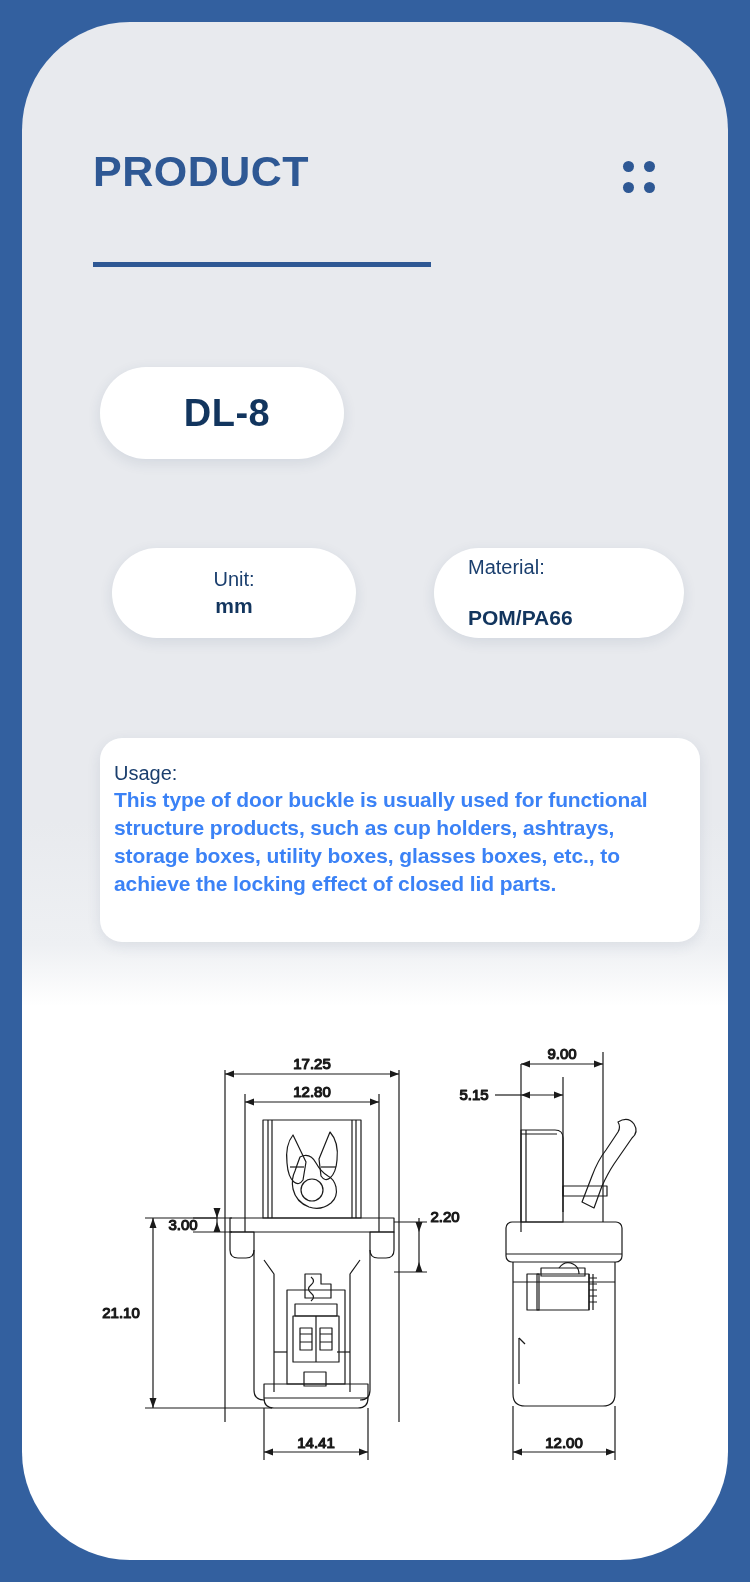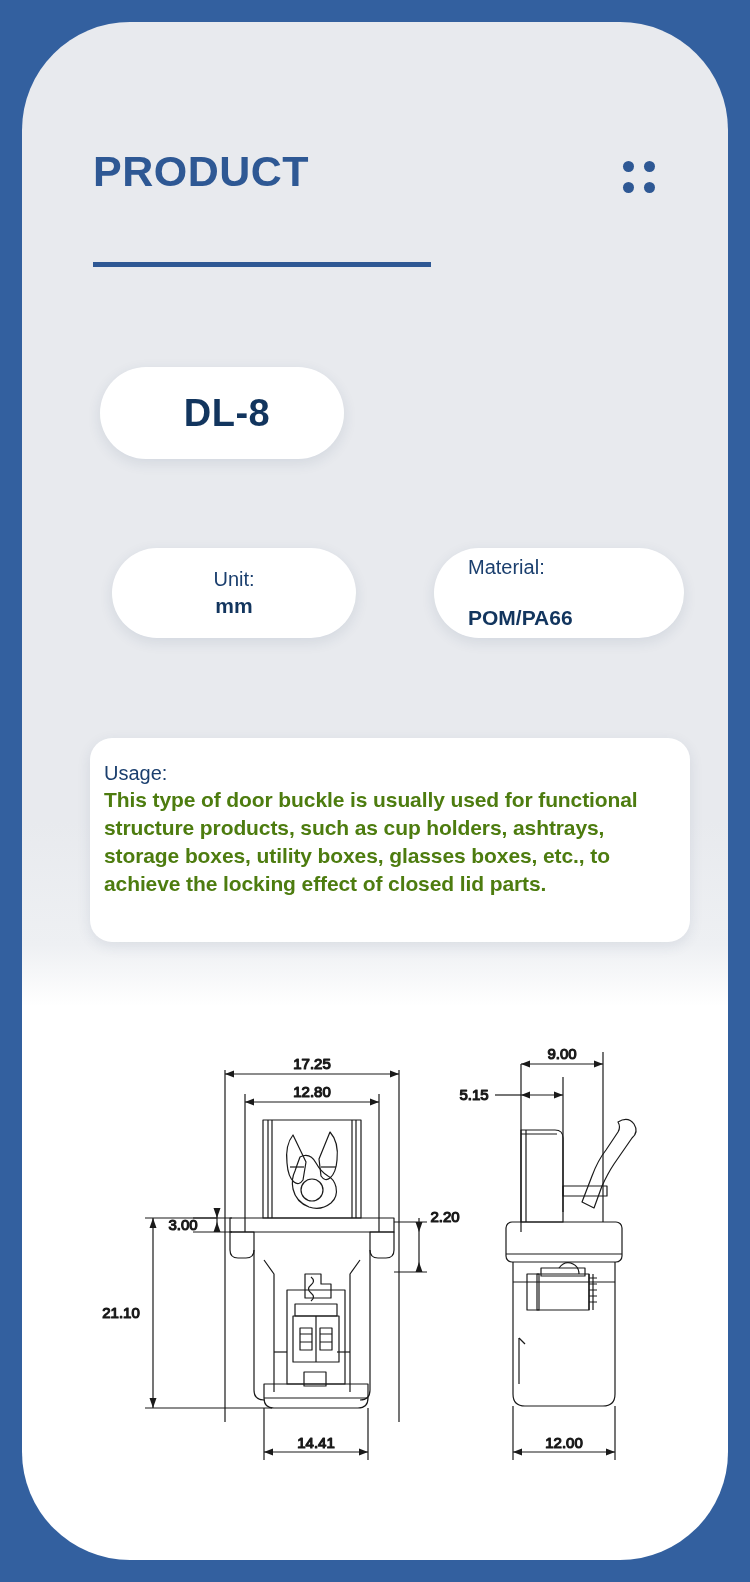--- a/index.html
+++ b/index.html
@@ -92,34 +92,34 @@
     font-size:21px;
     font-weight:bold;
     line-height:28px;
   }
   .pill-left{ align-items:flex-start; padding-left:34px; }
   .pill-ctr { align-items:center; }
 
   
   .usage{
     position:absolute;
-    left:68px; top:716px;
+    left:78px; top:716px;
     width:600px; height:204px;
     background:#fff;
     border-radius:22px;
     box-shadow:0 4px 14px rgba(40,60,100,.10);
     padding:22px 18px 0 14px;
   }
   .usage-lbl{
     color:#1b3f6e;
     font-size:20px;
     line-height:26px;
   }
   .usage-txt{
-    color:#4d7c0f;
+    color:#3b82f6;
     font-size:21px;
     font-weight:bold;
     line-height:28px;
     letter-spacing:-.1px;
   }
 
   
   .drawing{
     position:absolute;
     left:60px; top:1000px;

